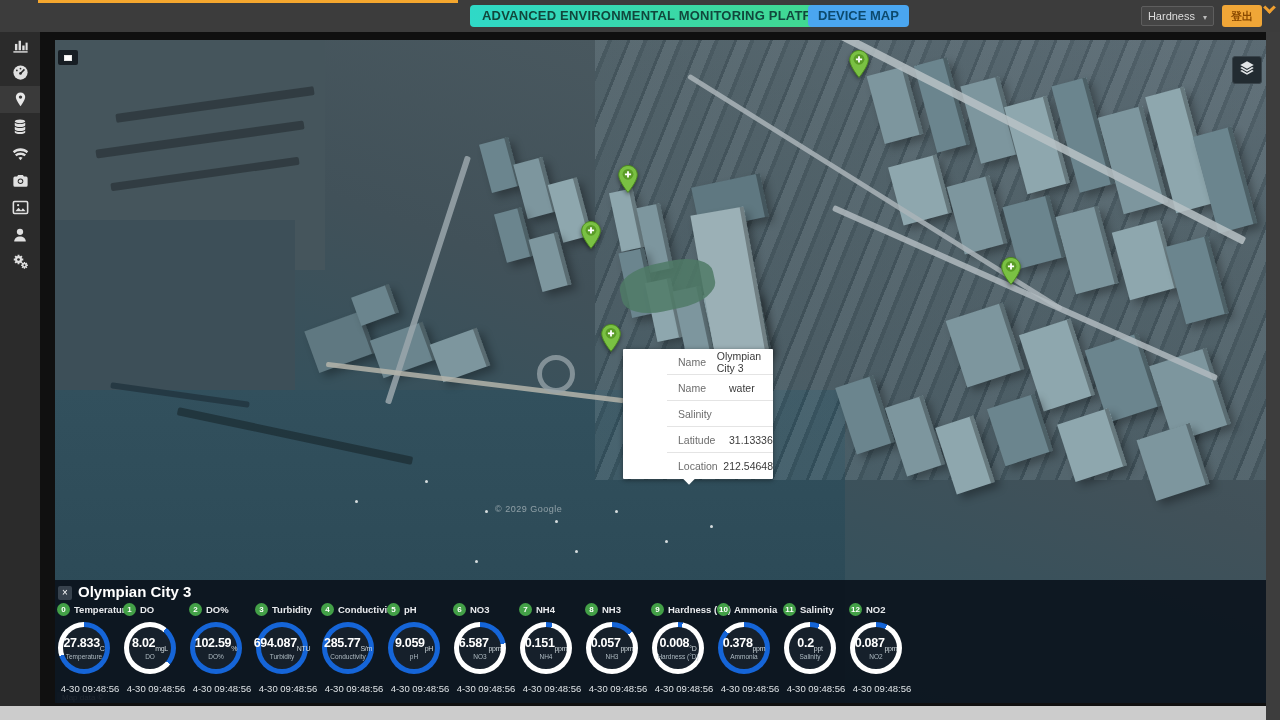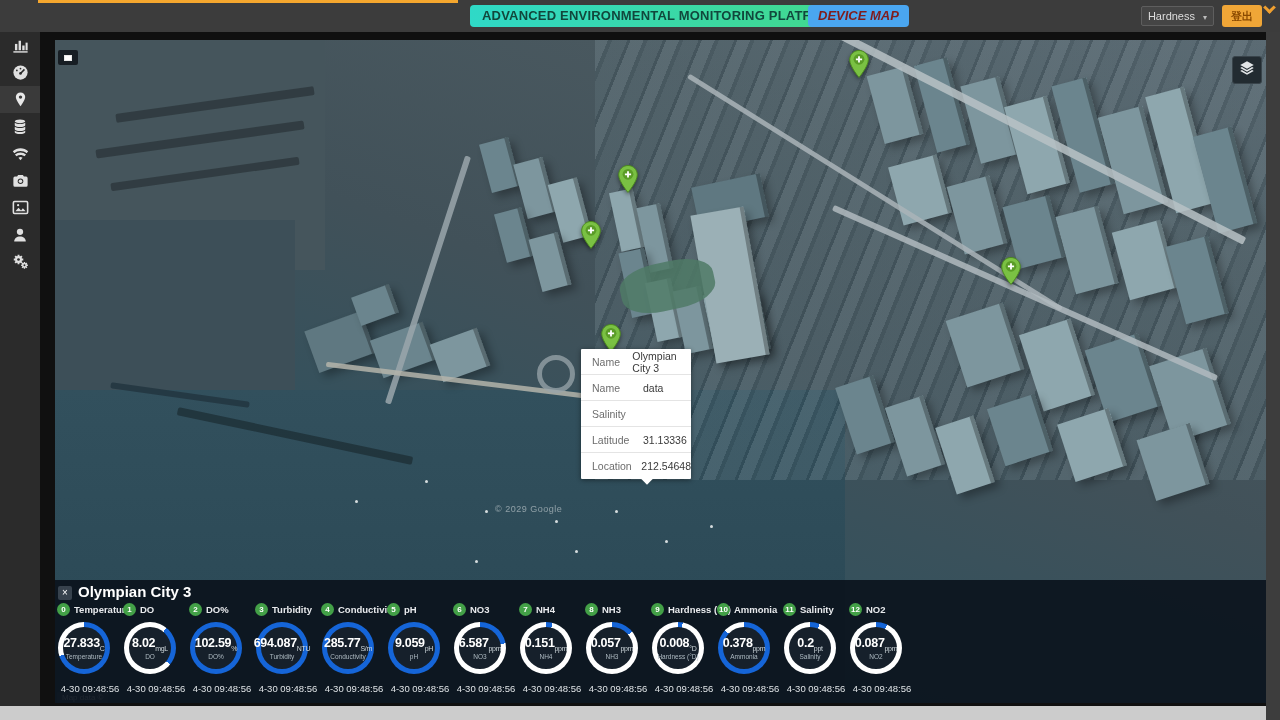--- a/index.html
+++ b/index.html
@@ -6,21 +6,21 @@
   html,body { width:1280px; height:720px; overflow:hidden; background:#101010;
               font-family:"Liberation Sans", sans-serif; }
 
   
   .topbar { position:absolute; left:0; top:0; width:1280px; height:32px; background:#3c3c3c; z-index:50; }
   .top-accent { position:absolute; left:38px; top:0; width:420px; height:3px; background:#f5a72e; }
   .title-btn { position:absolute; left:470px; top:5px; height:22px; line-height:22px; padding:0 12px;
                background:linear-gradient(90deg,#2fd9c7,#43d98b); color:#11473c; font-size:13px; font-weight:bold;
                border-radius:4px; letter-spacing:.2px; cursor:pointer; }
   .map-btn  { position:absolute; left:808px; top:5px; height:22px; line-height:22px; padding:0 10px;
-              background:#4aa6f0; color:#7f1d1d; font-size:13px; font-weight:bold; border-radius:4px; cursor:pointer;font-style:italic; }
+              background:#4aa6f0; color:#0c4a6e; font-size:13px; font-weight:bold; border-radius:4px; cursor:pointer; }
   .lang-select { position:absolute; right:66px; top:6px; height:20px; line-height:18px; padding:0 6px;
                  background:#454545; border:1px solid #5e5e5e; border-radius:2px; color:#dddddd; font-size:11px; cursor:pointer; }
   .lang-select .caret { margin-left:8px; font-size:8px; color:#bbbbbb; }
   .logout-btn { position:absolute; right:18px; top:5px; height:22px; line-height:22px; padding:0 9px;
                 background:#f0a637; color:#8a4a00; font-size:11px; font-weight:bold; border-radius:3px; cursor:pointer; }
   .collapse-chevron { position:absolute; right:6px; top:3px; width:9px; height:9px;
                       border-left:3px solid #f0a030; border-bottom:3px solid #f0a030; transform:rotate(-45deg); cursor:pointer; }
 
   
   .sidebar { position:absolute; left:0; top:32px; width:40px; height:674px; background:#2b2b2b; z-index:40; }
@@ -41,22 +41,22 @@
   .boat { width:3px; height:3px; border-radius:50%; background:#e8ecec; opacity:.9; }
 
   .map-mini-btn { position:absolute; left:3px; top:10px; width:20px; height:15px; background:rgba(20,26,32,.92);
                   border-radius:2px; z-index:20; display:flex; align-items:center; justify-content:center; cursor:pointer; }
   .map-mini-btn i { display:block; width:8px; height:6px; border:1.5px solid #e8e8e8; background:#ffffff; }
   .layers-btn { position:absolute; right:4px; top:16px; width:30px; height:28px; background:#222b31; border:1px solid #39444b;
                 border-radius:3px; z-index:20; display:flex; align-items:center; justify-content:center; cursor:pointer; }
 
   .pin { position:absolute; width:20px; height:28px; z-index:15; cursor:pointer; filter:drop-shadow(0 2px 2px rgba(0,0,0,.45)); }
 
-  .popup { position:absolute; left:526px; top:309px; width:110px; background:#ffffff; z-index:25;
-           box-shadow:0 1px 5px rgba(0,0,0,.45); border-radius:1px; }
+  .popup { position:absolute; left:568px; top:309px; width:150px; background:#ffffff; z-index:25;
+           box-shadow:0 1px 5px rgba(0,0,0,.45); border-radius:1px;padding-left:44px; }
   .popup-row { display:flex; height:26px; align-items:center; border-bottom:1px solid #e4e4e4; font-size:10.5px; }
   .popup-row:last-child { border-bottom:none; }
   .popup-row .pl { width:62px; padding-left:11px; color:#6d6d6d; }
   .popup-row .pv { color:#3a3a3a; }
   .popup-tail { position:absolute; left:62px; bottom:-4px; width:8px; height:8px; background:#ffffff; transform:rotate(45deg); }
 
   .attribution { position:absolute; left:2px; top:652px; z-index:22; background:rgba(82,92,98,.6);
                  color:#ced4d6; font-size:8px; padding:1px 5px; border-radius:1px; }
   .watermark { position:absolute; left:440px; top:464px; z-index:12; color:#ffffff; opacity:.45; font-size:9px; letter-spacing:.5px; }
 
@@ -300,21 +300,21 @@
     </div>
 
   <div class="popup">
     <div id="popup-rows">
         <div class="popup-row">
           <span class="pl">Name</span>
           <span class="pv">Olympian City 3</span>
         </div>
         <div class="popup-row">
           <span class="pl">Name</span>
-          <span class="pv">data</span>
+          <span class="pv">water</span>
         </div>
         <div class="popup-row">
           <span class="pl">Salinity</span>
           <span class="pv"></span>
         </div>
         <div class="popup-row">
           <span class="pl">Latitude</span>
           <span class="pv">31.13336</span>
         </div>
         <div class="popup-row">

